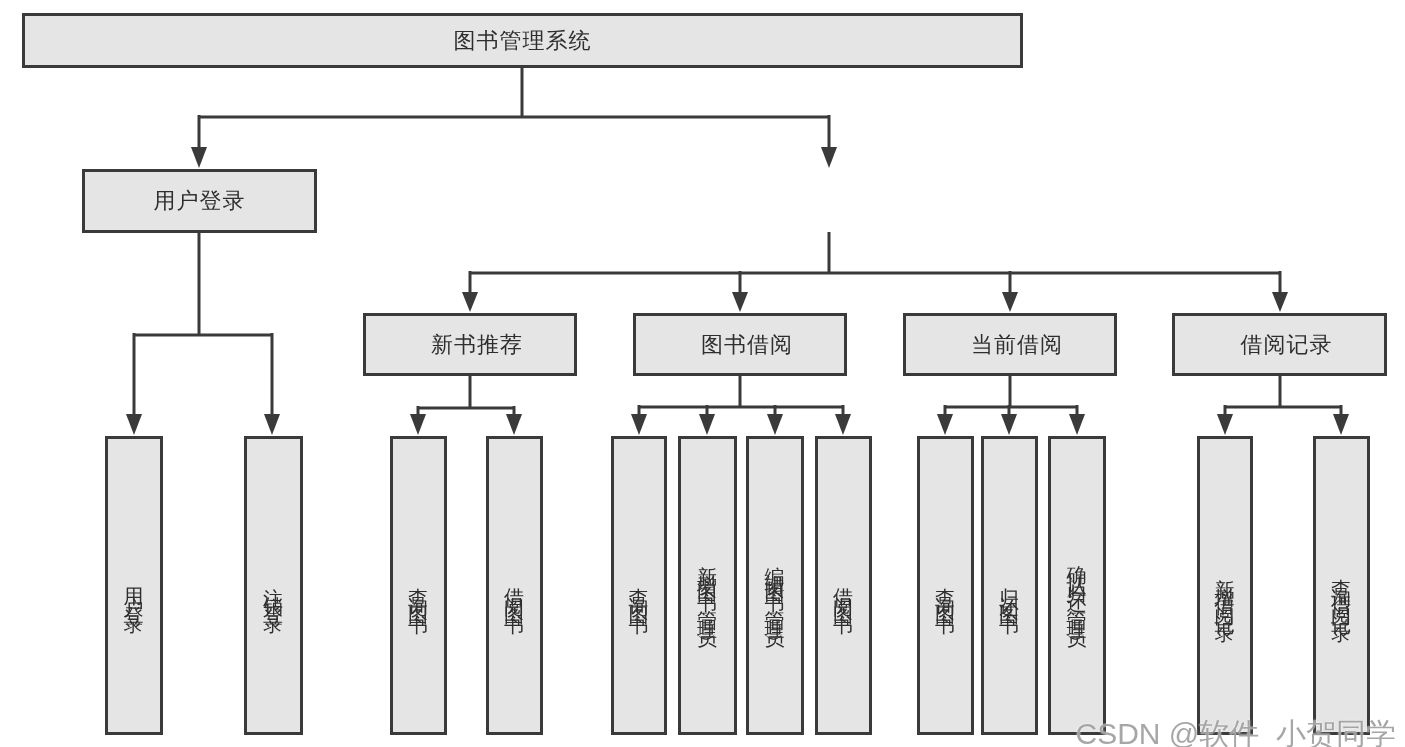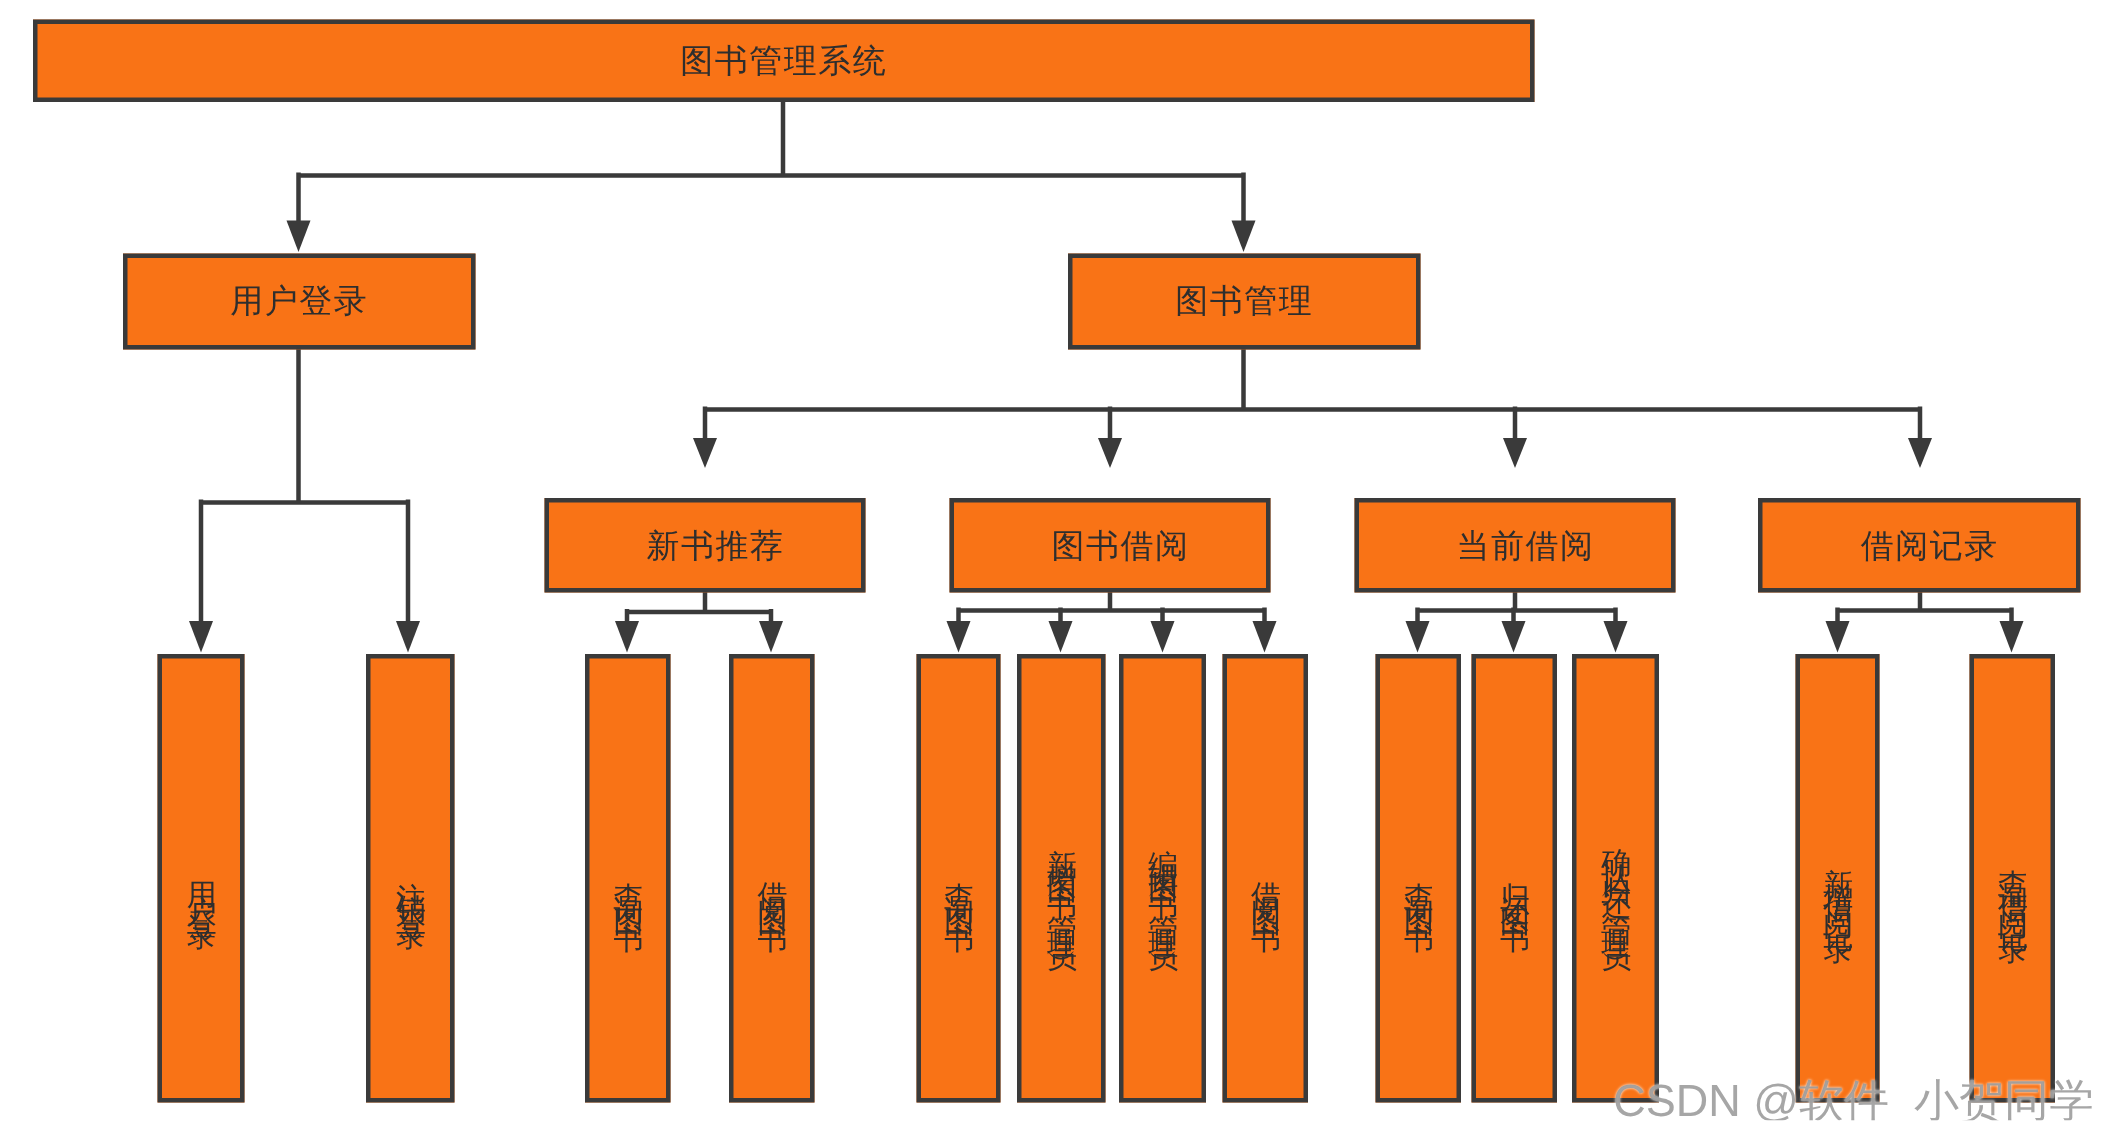--- a/index.html
+++ b/index.html
@@ -19,21 +19,21 @@
     position: absolute;
     left: 0;
     top: 0;
     width: 1405px;
     height: 747px;
   }
   .box {
     position: absolute;
     box-sizing: border-box;
     border: 3px solid #3a3a3a;
-    background: #f97316;
+    background: #e5e5e5;
     display: flex;
     align-items: center;
     justify-content: center;
     color: #2e2e2e;
   }
   .h {
     font-size: 22px;
     letter-spacing: 1px;
     white-space: nowrap;
   }
@@ -42,21 +42,21 @@
     text-orientation: mixed;
     font-size: 20px;
     line-height: 1;
     letter-spacing: 9px;
     padding-top: 9px; 
   }
   
   .root         { left: 22px;   top: 13px;  width: 1001px; height: 55px; }
   .lvl2-login   { left: 82px;   top: 169px; width: 235px;  height: 64px; }
   .lvl2-books   { left: 712px;  top: 169px; width: 235px;  height: 64px; }
-  .sec          { top: 332px; height: 63px; width: 214px; padding-left: 14px; }
+  .sec          { top: 313px; height: 63px; width: 214px; padding-left: 14px; }
   .sec-0        { left: 363px; }
   .sec-1        { left: 633px; }
   .sec-2        { left: 903px; }
   .sec-3        { left: 1172px; width: 215px; }
   .leaf         { top: 436px; height: 299px; }
   .leaf-ul-0    { left: 105px;  width: 58px; }
   .leaf-ul-1    { left: 244px;  width: 59px; }
   .leaf-s0-0    { left: 390px;  width: 57px; }
   .leaf-s0-1    { left: 486px;  width: 57px; }
   .leaf-s1-0    { left: 611px;  width: 56px; }
@@ -127,21 +127,20 @@
       <polygon points="1069,414 1085,414 1077,435"></polygon>
 
       <polygon points="1217,414 1233,414 1225,435"></polygon>
       <polygon points="1333,414 1349,414 1341,435"></polygon>
     </g>
   </svg>
 
   <div class="box h root">图书管理系统</div>
 
   <div class="box h lvl2-login">用户登录</div>
-  <div class="box h lvl2-books">图书管理</div>
 
   <div class="box h sec sec-0">新书推荐</div>
   <div class="box h sec sec-1">图书借阅</div>
   <div class="box h sec sec-3">借阅记录</div>
   <div class="box h sec sec-2">当前借阅</div>
 
   <div class="box v leaf leaf-ul-0">用户登录</div>
   <div class="box v leaf leaf-ul-1">注销登录</div>
 
   <div class="box v leaf leaf-s0-0">查询图书</div>

